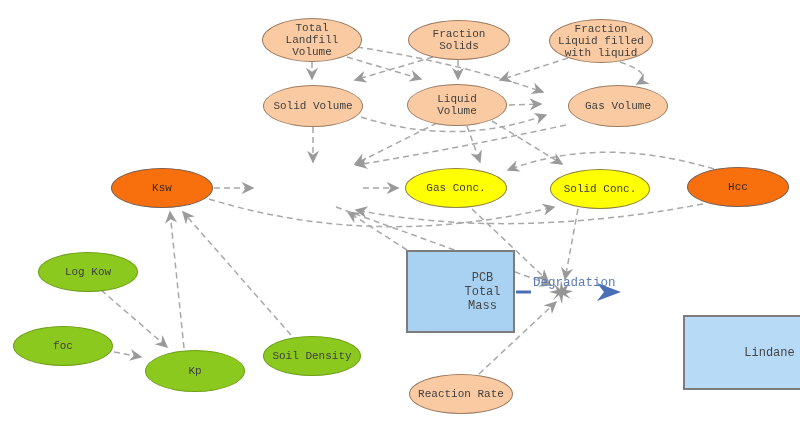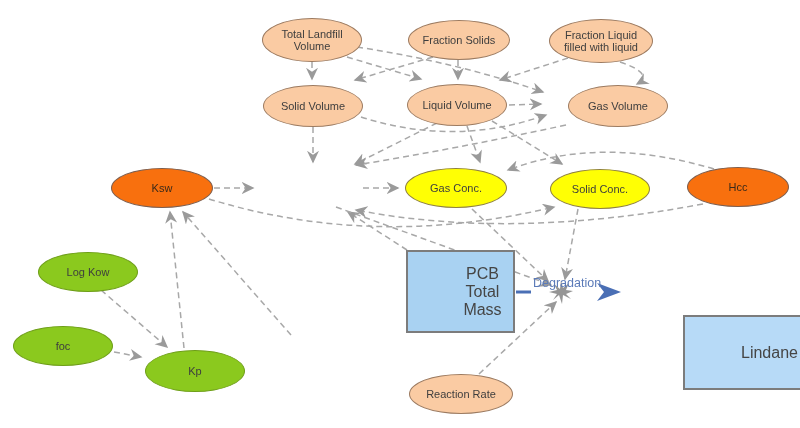--- a/index.html
+++ b/index.html
@@ -1,34 +1,34 @@
 <!DOCTYPE html>
 <html><head>
 <meta charset="utf-8">
 <style>
   html,body{margin:0;padding:0;background:#ffffff;}
   .stage{
     position:relative;width:800px;height:428px;background:#ffffff;overflow:hidden;
-    font-family:Liberation Sans, sans-serif;
+    font-family:Liberation Mono, monospace;
   }
   svg.edges{position:absolute;left:0;top:0;z-index:1;}
   .ell{
     position:absolute;z-index:2;border-radius:50%;
     display:flex;align-items:center;justify-content:center;
     text-align:center;font-size:11px;color:#3e3e3e;line-height:1.12;
     padding:2px 7px;box-sizing:border-box;cursor:default;
   }
   .peach {background:#facba3;border:1.6px solid #9c7b61;}
   .yellow{background:#ffff04;border:1.6px solid #8f8040;}
   .orange{background:#f8700e;border:1.6px solid #7d5e4e;color:#3a2a1a;}
   .green {background:#8bc91e;border:1.6px solid #6e9e18;}
   .stock{
     position:absolute;z-index:2;background:#a9d2f2;border:2px solid #7c7c7c;
     display:flex;align-items:center;justify-content:center;
-    font-size:16px;color:#454545;box-sizing:border-box;text-align:center;padding-left:44px;
+    font-size:12px;color:#454545;box-sizing:border-box;text-align:center;padding-left:44px;
   }
   .stock.lindane{background:#b7daf7;}
   .flow-label{
     position:absolute;z-index:3;font-size:12.5px;color:#5b7ab8;
     white-space:nowrap;
   }
   
   .p-tlv    {left:262px;top:18px; width:100px;height:44px;}
   .p-fsolids{left:408px;top:20px; width:102px;height:40px;}
   .p-fempty {left:549px;top:19px; width:104px;height:44px;}
@@ -132,20 +132,23 @@
 
   <div class="ell green p-logkow">
     <span>Log Kow</span>
   </div>
   <div class="ell green p-foc">
     <span>foc</span>
   </div>
   <div class="ell green p-kp">
     <span>Kp</span>
   </div>
+  <div class="ell green p-soil">
+    <span>Soil Density</span>
+  </div>
 
   <div class="ell peach p-rrate">
     <span>Reaction Rate</span>
   </div>
 
   <div class="stock p-pcb">
     <span>PCB Total Mass</span>
   </div>
   <div class="stock lindane p-lindane">
     <span>Lindane</span>

